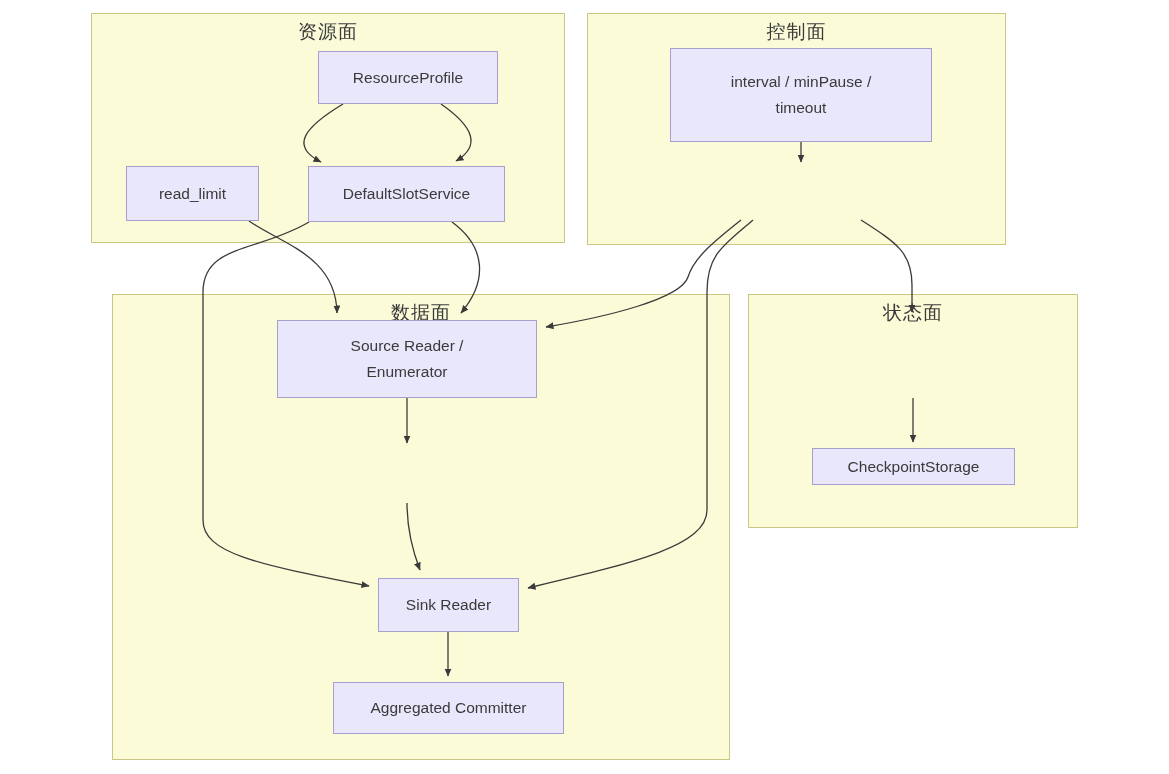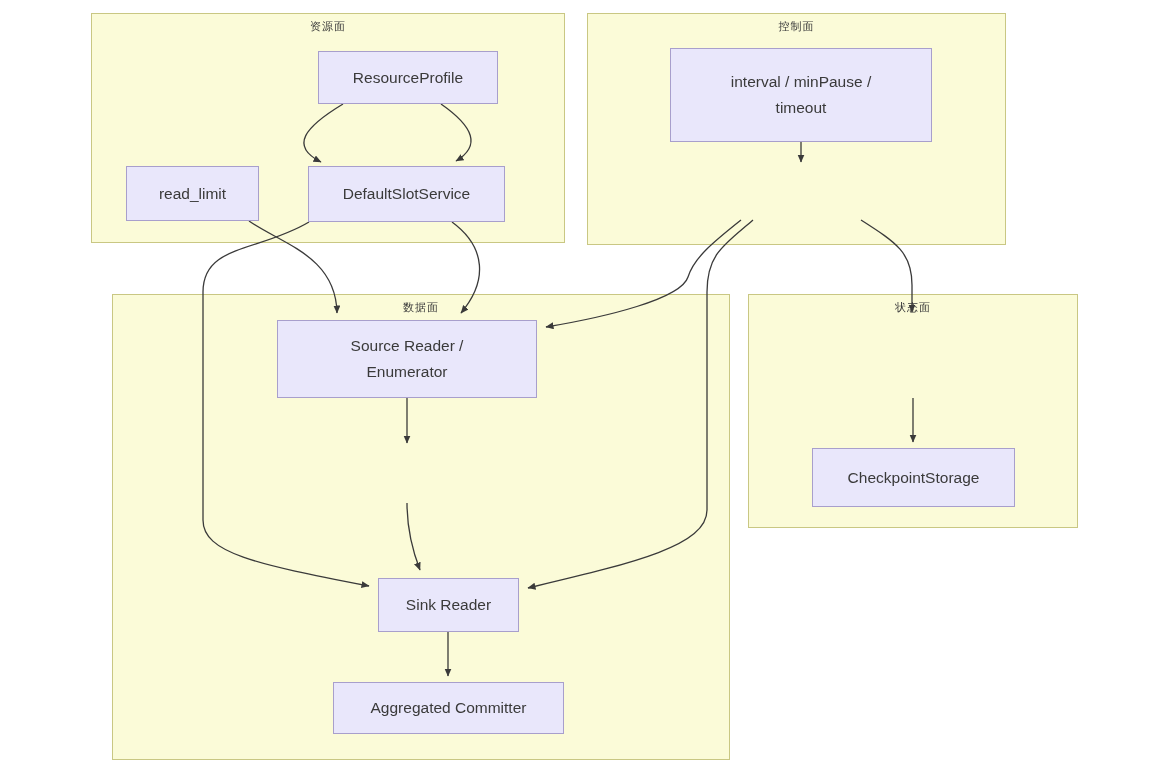--- a/index.html
+++ b/index.html
@@ -9,21 +9,21 @@
     position:absolute;
     background:#fbfbd8;
     border:1.5px solid #c9c783;
     box-sizing:border-box;
     z-index:1;
   }
   .group-title{
     position:absolute;
     top:5px;left:0;right:0;
     text-align:center;
-    font-size:11px;
+    font-size:19px;
     color:#3a3a3a;
     letter-spacing:1px;
   }
   svg.edge-layer{
     position:absolute;left:0;top:0;
     z-index:5;
     pointer-events:none;
   }
   .node{
     position:absolute;
@@ -111,17 +111,17 @@
 
   <div class="node" style="left:378px;top:578px;width:141px;height:54px">
     <span>Sink Reader</span>
   </div>
 
   <div class="node" style="left:333px;top:682px;width:231px;height:52px">
     <span>Aggregated Committer</span>
   </div>
 
 
-  <div class="node" style="left:812px;top:448px;width:203px;height:59px">
+  <div class="node" style="left:812px;top:448px;width:203px;height:37px">
     <span>CheckpointStorage</span>
   </div>
 
 </div>
 
 </body></html>

